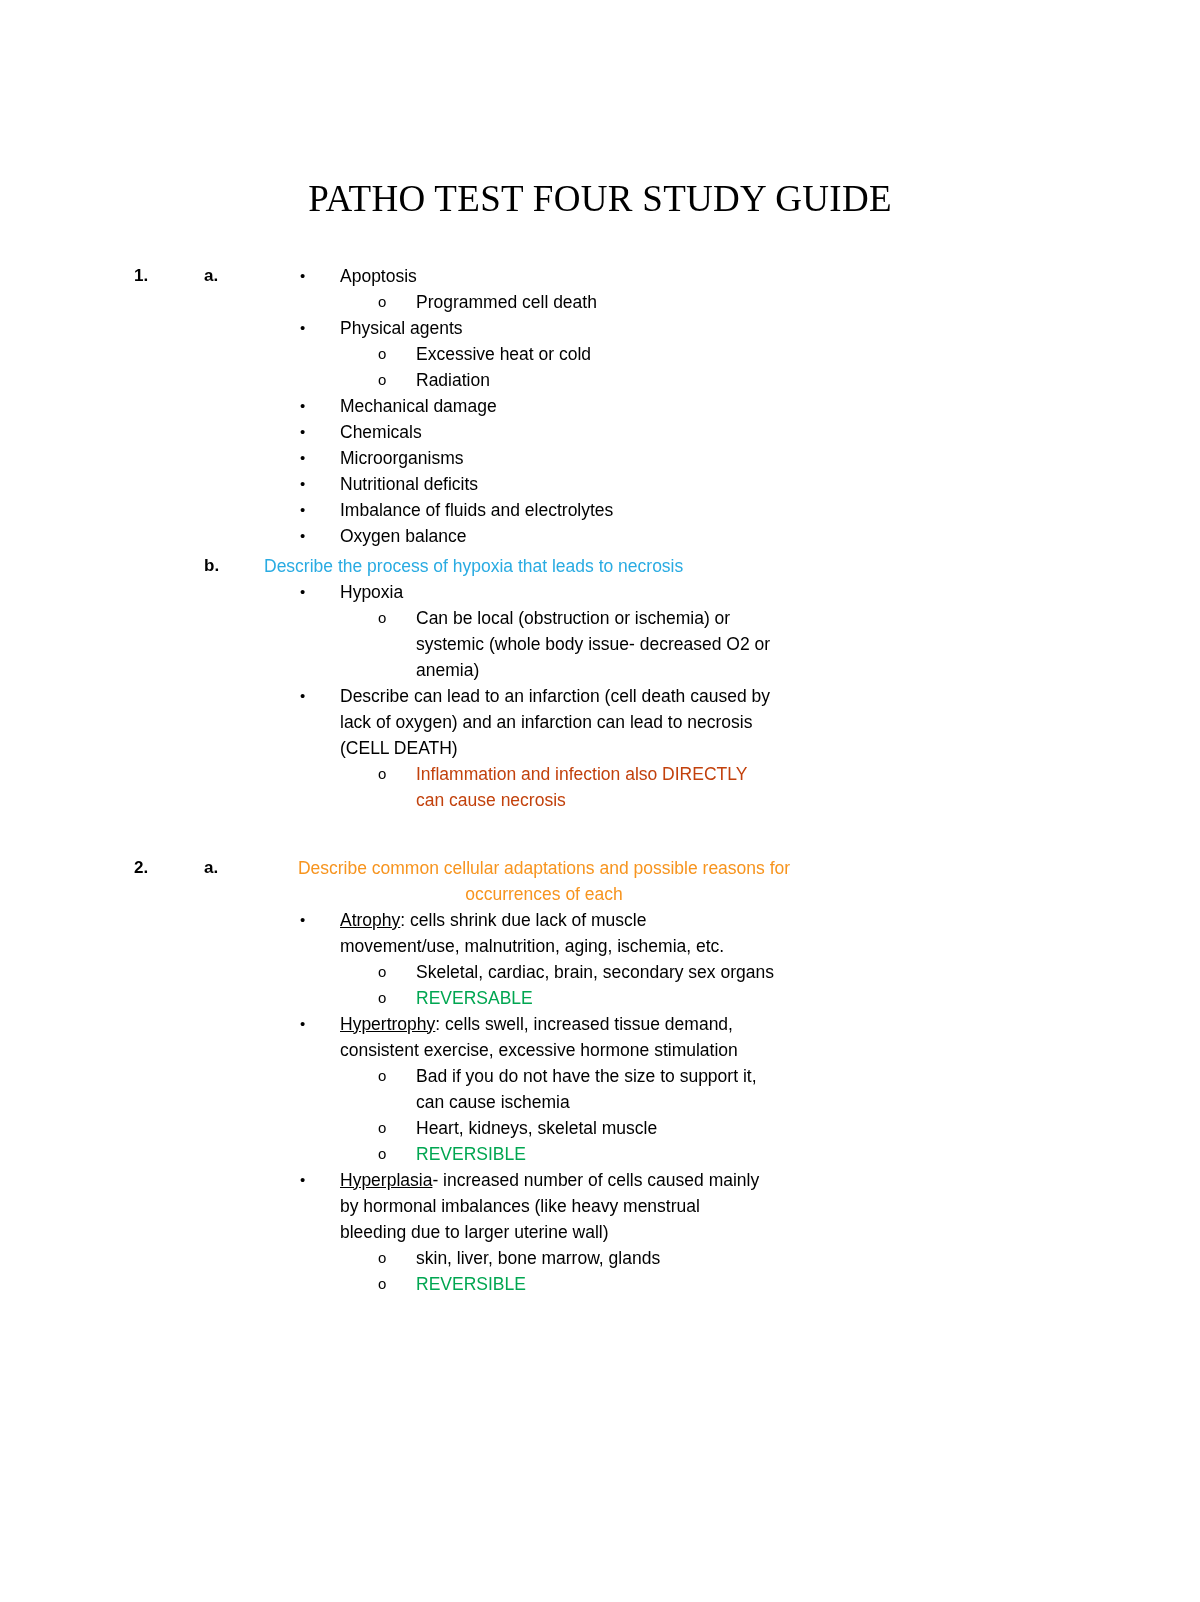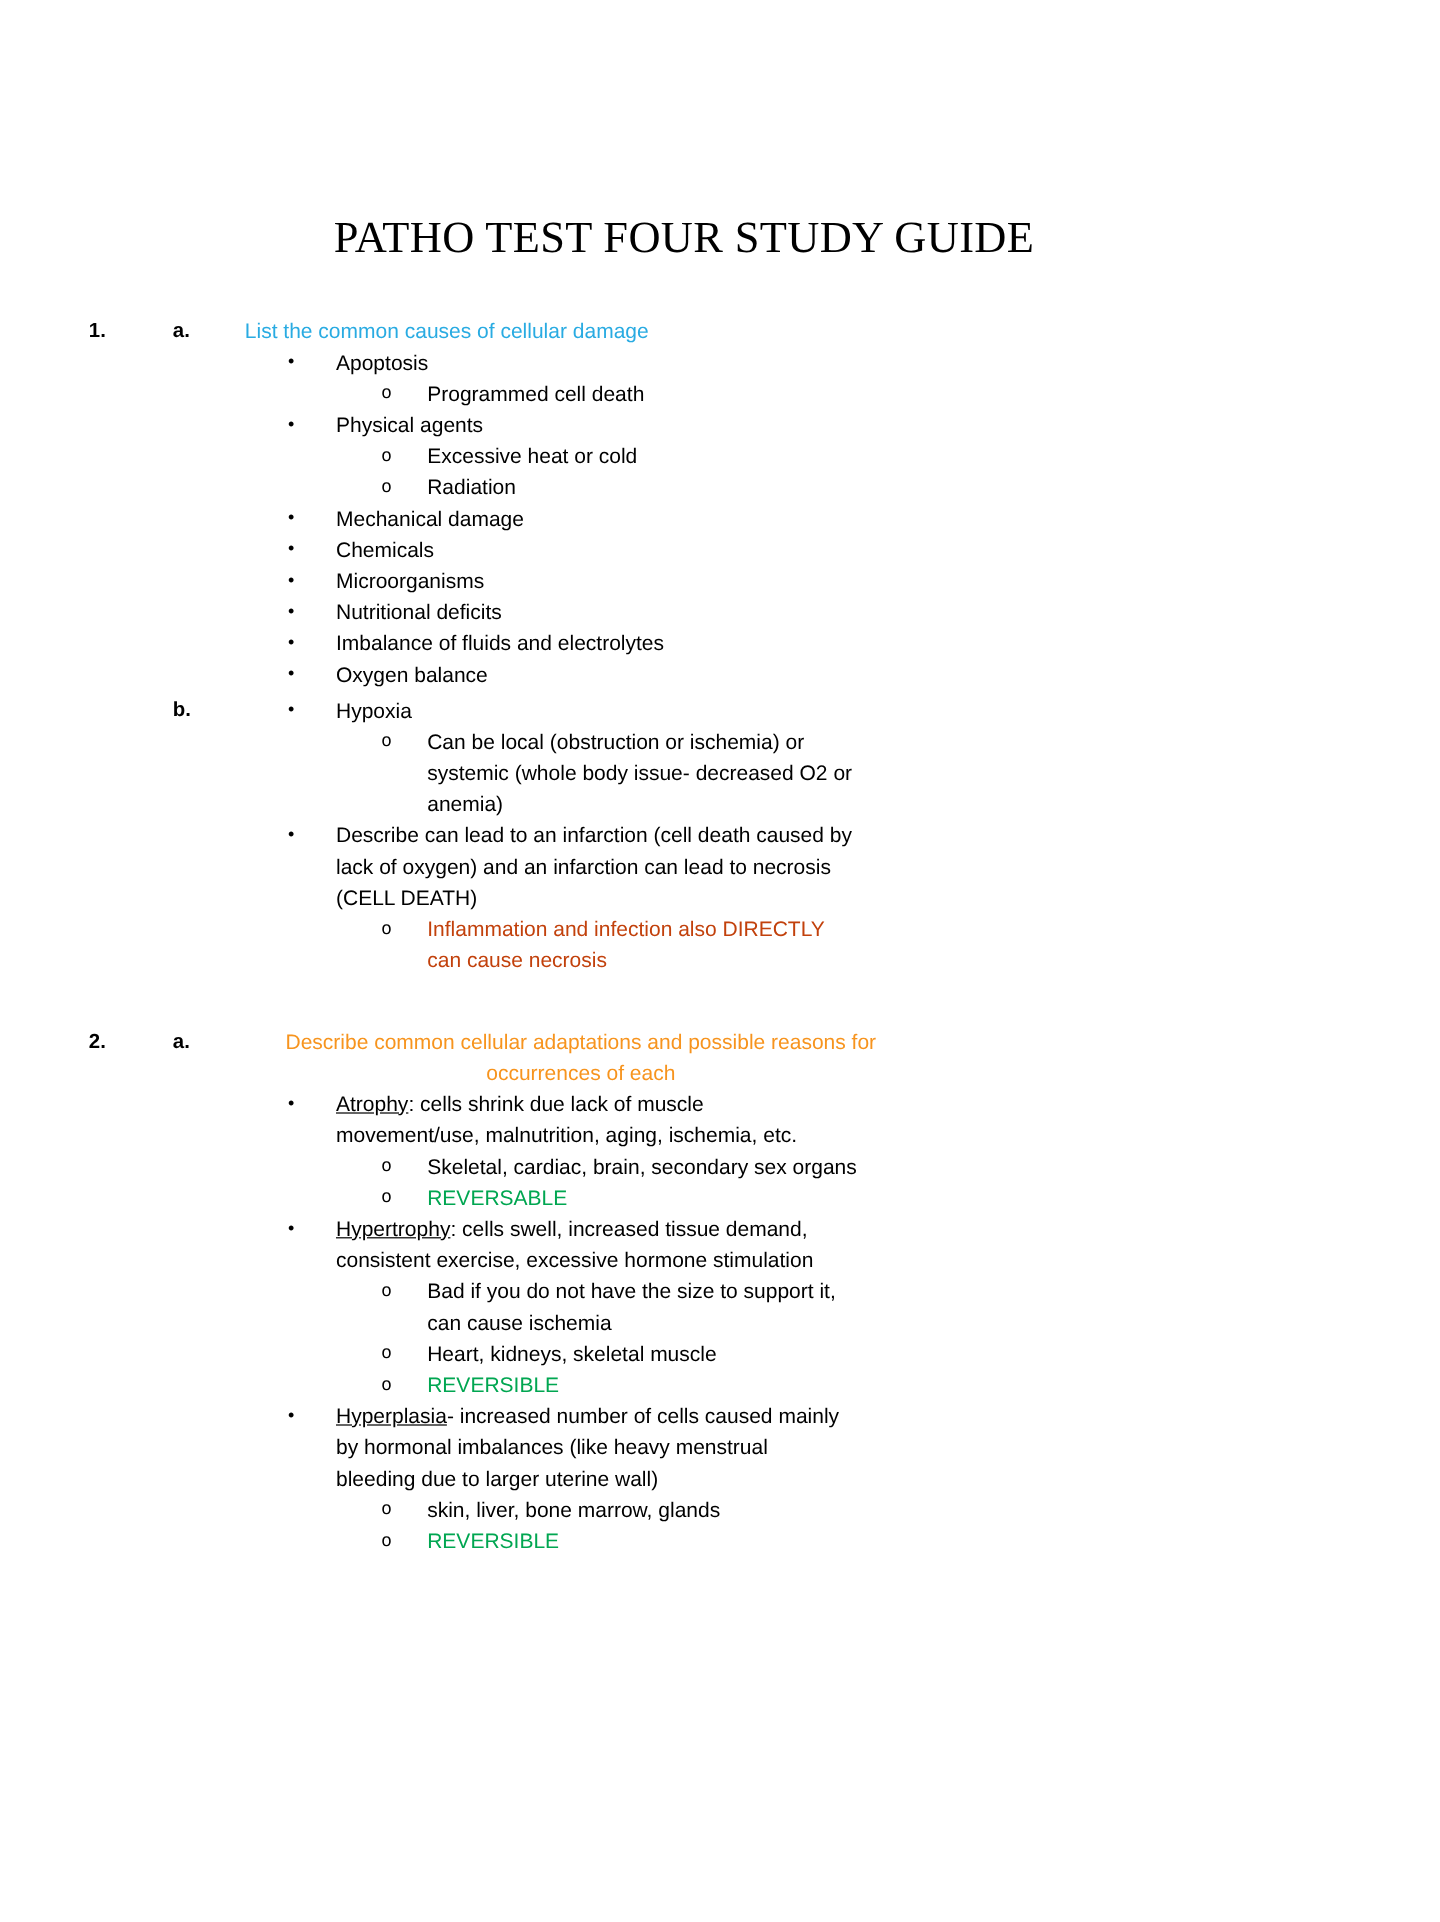--- a/index.html
+++ b/index.html
@@ -13,21 +13,21 @@
     color: #000000;
   }
   .page {
     position: relative;
     width: 1200px;
     height: 1602px;
     background: #ffffff;
     margin: 0 auto;
     overflow: hidden;
     box-sizing: border-box;
-    padding: 150px 120px 80px 60px;
+    padding: 150px 120px 80px 120px;
   }
 
   
   .doc-title {
     font-family: "Liberation Serif", "DejaVu Serif", serif;
     font-size: 37px;
     font-weight: 400;
     text-align: center;
     letter-spacing: 0.3px;
     margin: 28px 0 0 0;
@@ -126,21 +126,20 @@
 
 <div class="page">
 
   <h1 class="doc-title">PATHO TEST FOUR STUDY GUIDE</h1>
 
   <div id="outline-root">
       <div class="lvl1">
         <span class="marker">1.</span>
         <div class="lvl2">
           <span class="marker">a.</span>
-          <div class="text wrapbox-l2 c-blue">List the common causes of cellular damage</div>
           <div class="lvl3-group">
             <div class="lvl3">
               <span class="marker">•</span>
               <div class="text wrapbox-l3 c-black">Apoptosis</div>
               <div class="lvl4-group">
                 <div class="lvl4">
                   <span class="marker">o</span>
                   <div class="text wrapbox-l4 c-black">Programmed cell death</div>
                 </div>
               </div>
@@ -186,20 +185,21 @@
             </div>
             <div class="lvl3">
               <span class="marker">•</span>
               <div class="text wrapbox-l3 c-black">Oxygen balance</div>
               <div class="lvl4-group"></div>
             </div>
           </div>
         </div>
         <div class="lvl2">
           <span class="marker">b.</span>
+          <div class="text wrapbox-l2 c-blue">Describe the process of hypoxia that leads to necrosis</div>
           <div class="lvl3-group">
             <div class="lvl3">
               <span class="marker">•</span>
               <div class="text wrapbox-l3 c-black">Hypoxia</div>
               <div class="lvl4-group">
                 <div class="lvl4">
                   <span class="marker">o</span>
                   <div class="text wrapbox-l4 c-black">Can be local (obstruction or ischemia) or systemic (whole body issue- decreased O2 or anemia)</div>
                 </div>
               </div>

